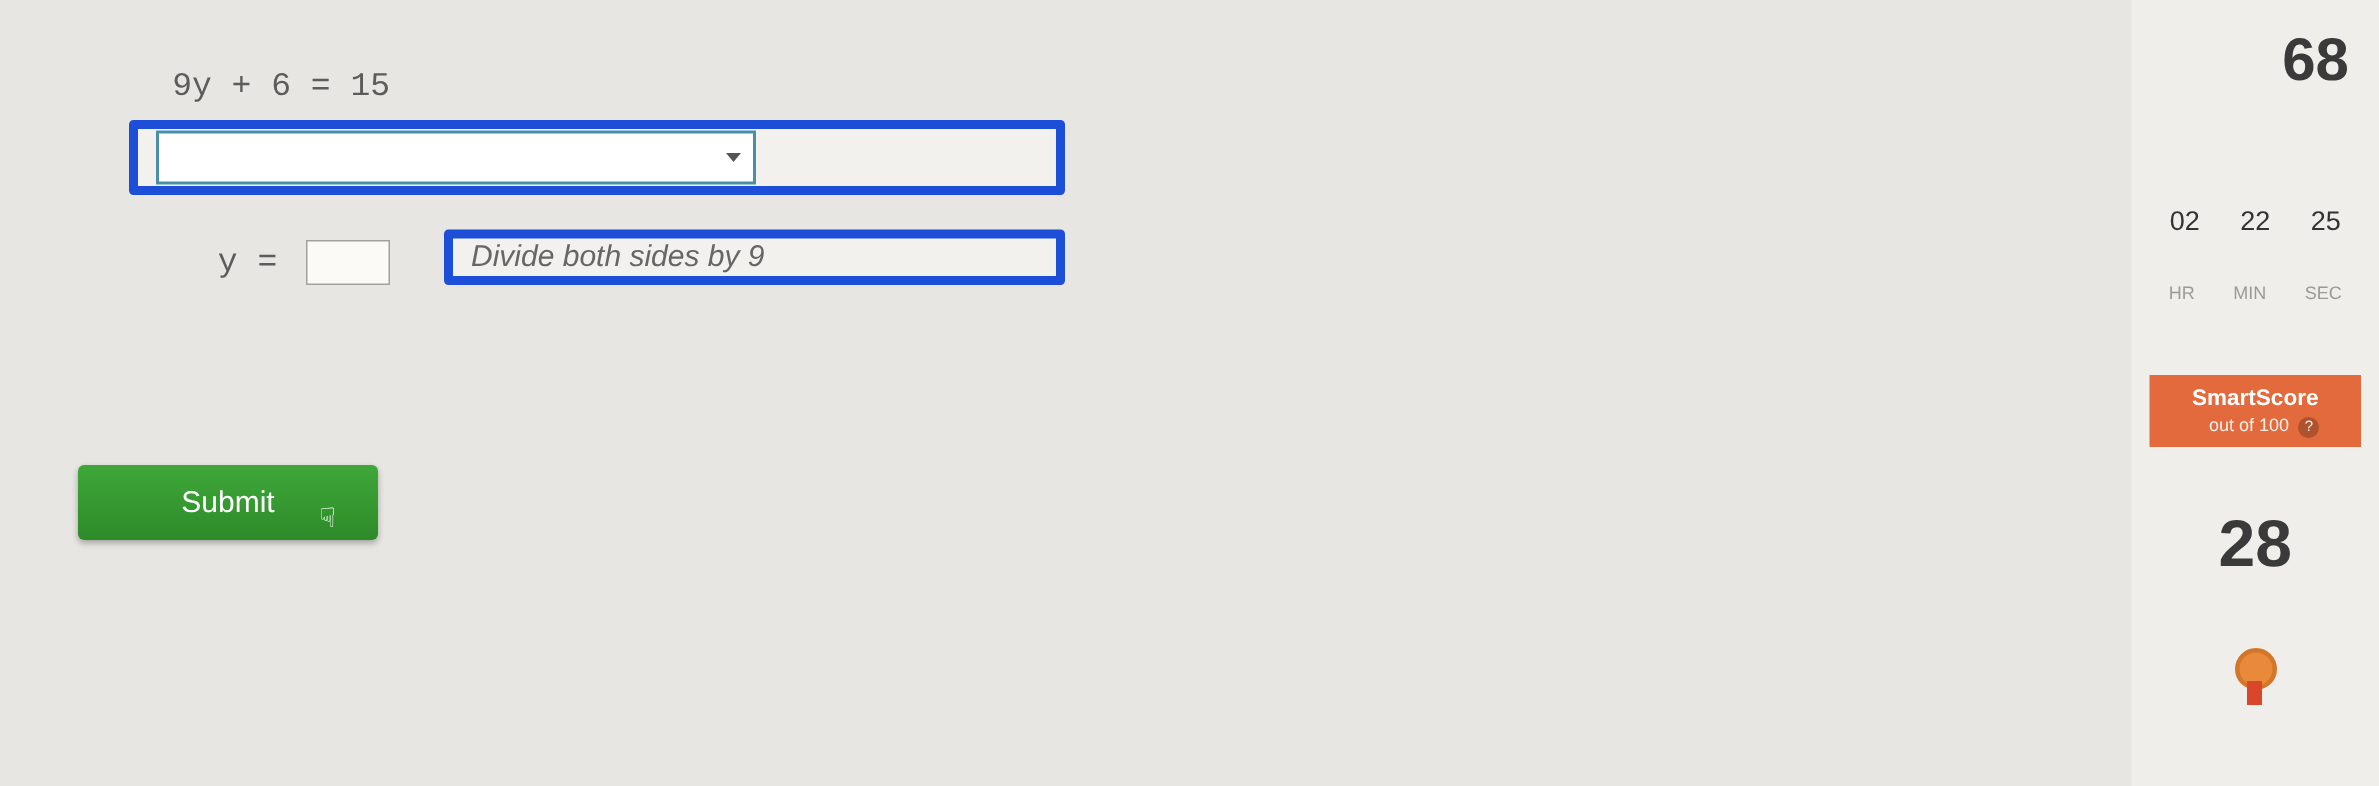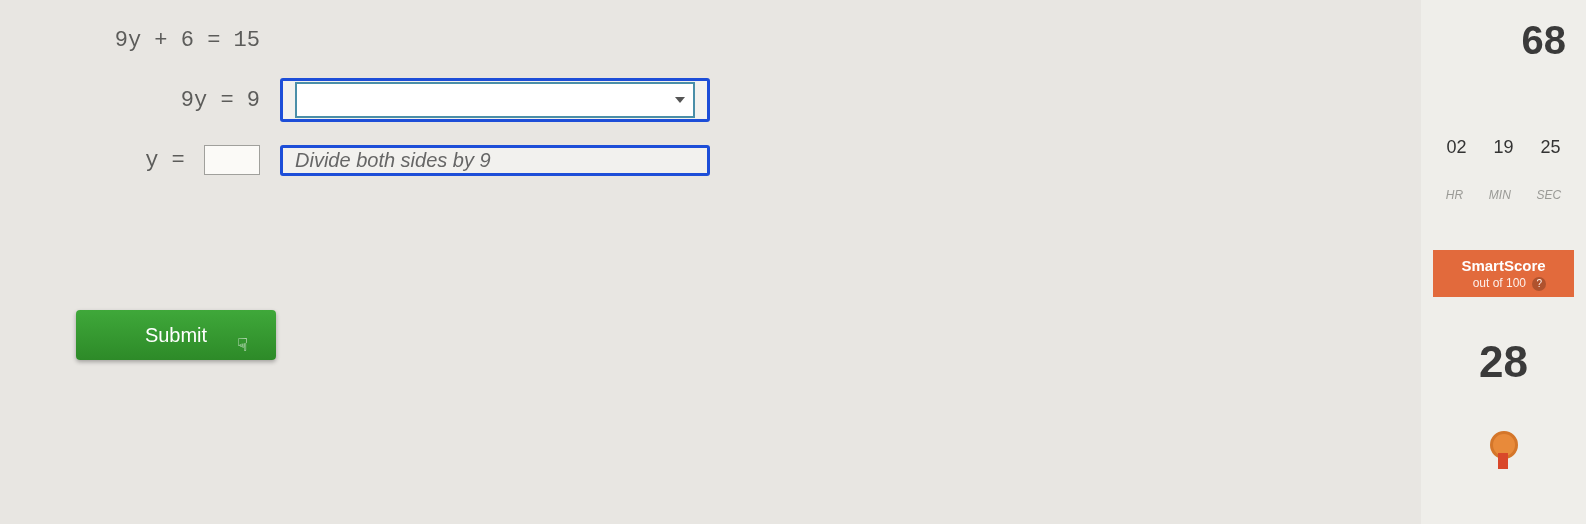--- a/index.html
+++ b/index.html
@@ -26,44 +26,45 @@
       color: #5a5a58;
       font-style: italic;
       margin-bottom: 30px;
     }
     .work-area {
       margin-left: 50px;
       width: 640px;
     }
     .row {
       display: flex;
-      align-items: center;
+      align-items: flex-end;
       min-height: 60px;
     }
     .equation-cell {
       width: 210px;
       text-align: right;
       padding-right: 20px;
       font-size: 22px;
       color: #5c5c5a;
       font-family: "Courier New", Courier, monospace;
       font-weight: 500;
     }
     .description-cell {
       flex: 1;
       font-size: 20px;
       color: #666;
       font-style: italic;
       padding-left: 10px;
     }
     .description-cell.boxed {
-      border: 3px solid #1d4ed8;
+      border: 6px solid #1d4ed8;
       border-radius: 3px;
       padding: 1px 12px;
       background: #f2f1ee;
+      margin-left: 16px;
     }
     .dropdown {
       width: 400px;
       height: 36px;
       border: 2px solid #4a8ea8;
       background: #fff;
       position: relative;
       display: inline-flex;
       align-items: center;
       justify-content: flex-end;
@@ -80,21 +81,21 @@
       height: 30px;
       border: 1px solid #a0a09c;
       background: #fbfaf7;
       font-size: 18px;
       text-align: center;
       margin-left: 6px;
       vertical-align: middle;
     }
     .submit-btn {
       margin-top: 120px;
-      margin-left: 56px;
+      margin-left: 32px;
       width: 200px;
       height: 50px;
       background: linear-gradient(#3fa83a, #2d8a28);
       border: none;
       border-radius: 4px;
       color: #fff;
       font-size: 20px;
       cursor: pointer;
       box-shadow: 0 2px 4px rgba(0,0,0,0.3);
       position: relative;
@@ -143,21 +144,20 @@
       text-align: right;
     }
     .time-labels {
       width: 100%;
       display: flex;
       justify-content: space-around;
       font-size: 12px;
       color: #9a9a96;
       margin-top: 4px;
       margin-bottom: 22px;
-      font-style: italic;
     }
     .smartscore-header {
       width: 100%;
       background: #e26a3c;
       color: #fff;
       text-align: center;
       padding: 6px 0;
       font-size: 15px;
       font-weight: bold;
       line-height: 1.3;
@@ -208,21 +208,20 @@
 <body>
 
 <div class="main">
 
   <div class="work-area">
     <div class="row">
       <div class="equation-cell">9y + 6 = 15</div>
       <div class="description-cell"></div>
     </div>
     <div class="row">
-      <div class="equation-cell">9y = 9</div>
       <div class="description-cell boxed">
         <div class="dropdown">
           <span class="caret"></span>
         </div>
       </div>
     </div>
     <div class="row">
       <div class="equation-cell">
         <span>y =</span>
         <input class="answer-input" type="text" value="" style="">
@@ -235,21 +234,21 @@
     <span>Submit</span>
     <span class="cursor-icon">☟</span>
   </button>
 </div>
 
 <div class="sidebar">
   <div class="questions-count">68</div>
 
   <div class="time-values">
     <span>02</span>
-    <span>19</span>
+    <span>22</span>
     <span>25</span>
   </div>
   <div class="time-labels">
     <span>HR</span>
     <span>MIN</span>
     <span>SEC</span>
   </div>
 
   <div class="smartscore-header">
     <div>SmartScore</div>

